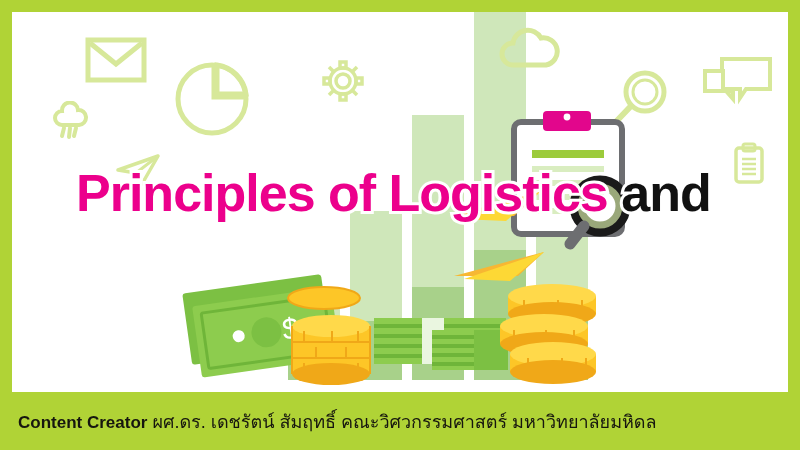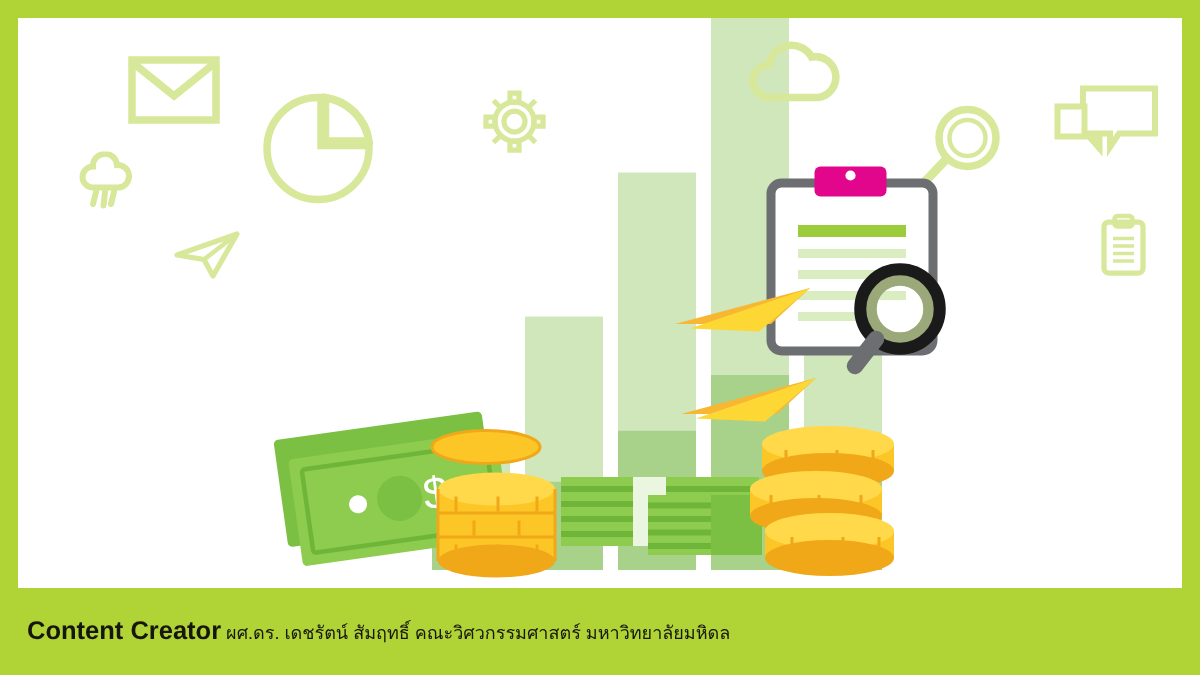--- a/index.html
+++ b/index.html
@@ -58,21 +58,21 @@
     z-index:60;
   }
   .footer-text{
     padding-left:18px;
     font-size:17px;
     color:#16160f;
     font-weight:bold;
     font-family:"Liberation Sans", sans-serif;
     white-space:nowrap;
   }
-  .footer-text .thai{font-weight:normal;font-size:12px;}
+  .footer-text .thai{font-weight:normal;font-size:18px;}
 </style>
 </head>
 <body>
 
 <div class="slide">
 
   <div class="canvas">
 
     <div class="bars">
       <div class="bar" style="left:0px;height:81px;">
@@ -263,20 +263,23 @@
       <svg width="76" height="46" viewBox="0 0 76 46">
         <rect x="0" y="0" width="76" height="40" fill="#8dcc4e"></rect>
         <path d="M0 7 h76 M0 16 h76 M0 25 h76 M0 34 h76" stroke="#6fb539" stroke-width="4"></path>
         <rect x="42" y="0" width="34" height="40" fill="#7cc043"></rect>
       </svg>
     </div>
 
   </div>
 
   <div class="title-wrap">
+    <div class="title-line">
+      <span class="pink">Principles of Logistics</span><span class="dark"> and</span>
+    </div>
   </div>
 
   <div class="footer">
     <div class="footer-text">
       <span>Content Creator</span><span class="thai"> ผศ.ดร. เดชรัตน์ สัมฤทธิ์ คณะวิศวกรรมศาสตร์ มหาวิทยาลัยมหิดล</span>
     </div>
   </div>
 
 </div>
 

